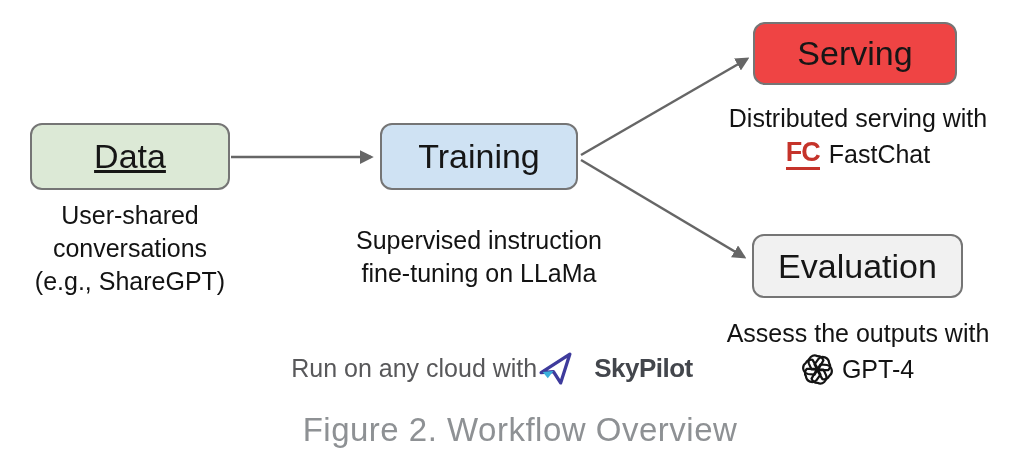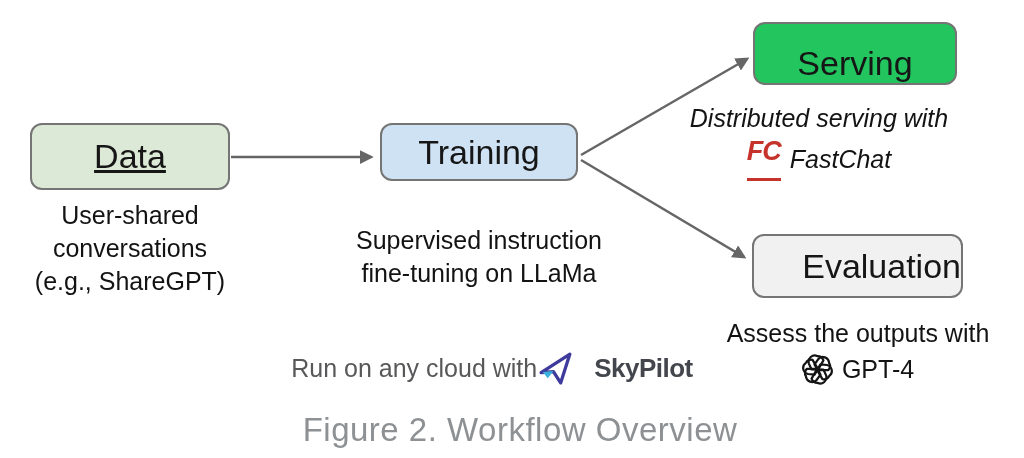--- a/index.html
+++ b/index.html
@@ -27,54 +27,54 @@
     box-sizing: border-box;
     border: 2px solid var(--box-border, #757575);
     border-radius: 12px;
     display: flex;
     align-items: center;
     justify-content: center;
     font-size: 34px;
     color: #161616;
   }
   .node-data       { left: 30px;  top: 123px; width: 200px; height: 67px; background: #dce9d6; }
-  .node-training   { left: 380px; top: 123px; width: 198px; height: 58px; background: #cfe2f3; }
+  .node-training   { left: 380px; top: 123px; width: 198px; height: 67px; background: #cfe2f3; }
   .node-serving    { left: 753px; top: 22px;  width: 204px; height: 63px; background: #fce5cd; }
-  .node-evaluation { left: 752px; top: 234px; width: 211px; height: 64px; background: #f1f1f1; justify-content: flex-end; }
+  .node-evaluation { left: 752px; top: 234px; width: 211px; height: 64px; background: #f1f1f1; }
 
   
   .caption {
     position: absolute;
     text-align: center;
     font-size: 25px;
     line-height: 33px;
     color: #131313;
   }
   .cap-data       { left: 0px;   top: 199px; width: 260px; }
   .cap-training   { left: 334px; top: 224px; width: 290px; }
-  .cap-serving    { left: 666px; top: 102px; width: 306px; font-style: italic; }
+  .cap-serving    { left: 705px; top: 102px; width: 306px; }
   .cap-evaluation { left: 705px; top: 317px; width: 306px; }
 
   .tool-row {
     display: flex;
     align-items: center;
     justify-content: center;
     gap: 9px;
     margin-top: 3px;
   }
 
   
   .fc-mark {
     font-weight: 700;
     font-size: 27px;
     line-height: 1;
     letter-spacing: -1px;
     color: var(--fastchat-red, #c5332a);
     border-bottom: 3px solid var(--fastchat-red, #c5332a);
-    padding-bottom: 13px;
+    padding-bottom: 1px;
   }
 
   .openai-icon { display: block; }
   .openai-icon path { stroke: #141414; fill: none; stroke-width: 2.3; stroke-linejoin: round; }
 
   
   .footer {
     position: absolute;
     left: 0;
     top: 350px;
@@ -125,21 +125,21 @@
   </div>
 
   <div class="node node-training" style="background-color: rgb(207, 226, 243);">
     <span>Training</span>
   </div>
   <div class="caption cap-training">
     <div>Supervised instruction</div>
     <div>fine-tuning on LLaMa</div>
   </div>
 
-  <div class="node node-serving" style="background-color: #22c55e; align-items: flex-end;">
+  <div class="node node-serving" style="background-color: #ef4444;">
     <span>Serving</span>
   </div>
   <div class="caption cap-serving">
     <div>Distributed serving with</div>
     <div class="tool-row">
       <span class="fc-mark">FC</span>
       <span>FastChat</span>
     </div>
   </div>
 

